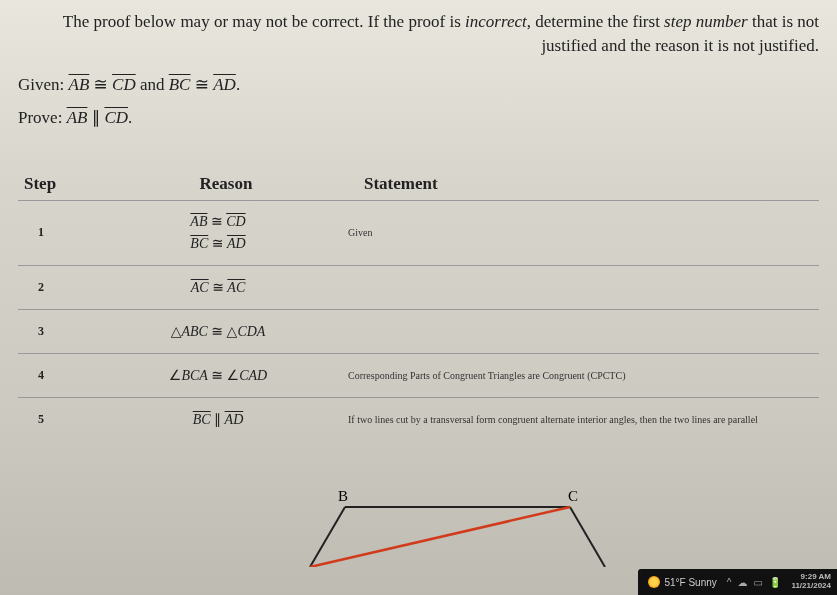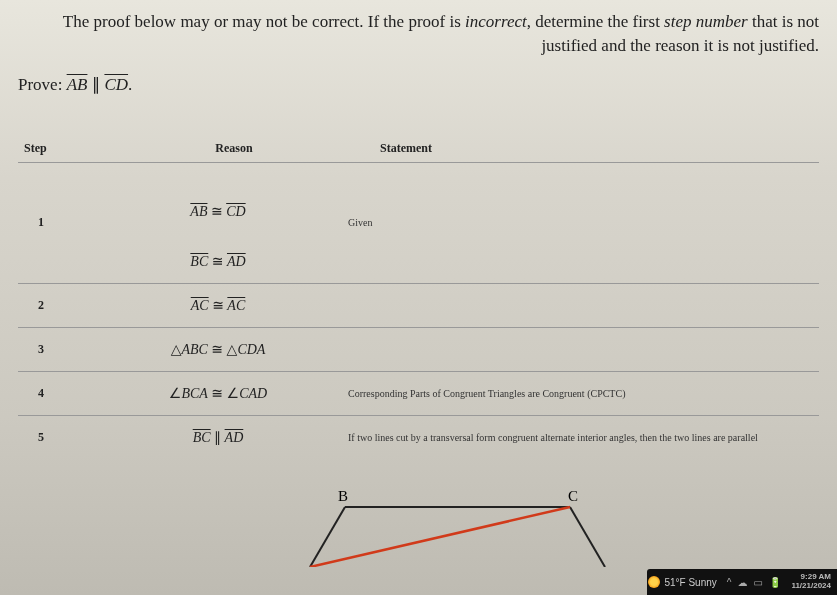--- a/index.html
+++ b/index.html
@@ -33,24 +33,24 @@
       margin-bottom: 12px;
     }
     .overline {
       text-decoration: overline;
       font-style: italic;
     }
     .it { font-style: italic; }
     .proof-header {
       display: grid;
       grid-template-columns: 90px 220px 1fr;
-      gap: 16px;
+      gap: 8px;
       padding: 34px 0 6px 0;
       font-weight: bold;
-      font-size: 12px;
+      font-size: 17px;
     }
     .proof-header > div:first-child { padding-left: 6px; }
     .proof-header > div:nth-child(2) { text-align: center; }
     .proof-header > div:nth-child(3) { padding-left: 20px; }
     .row {
       display: grid;
       grid-template-columns: 90px 220px 1fr;
       border-top: 1px solid #999;
       padding: 10px 0;
       font-size: 14px;
@@ -61,21 +61,21 @@
       text-align: left;
       padding-left: 20px;
       font-weight: bold;
       font-size: 12px;
     }
     .row .stmt {
       text-align: center;
       font-style: italic;
       line-height: 1.6;
     }
-    .row .stmt .line { display: block; margin-top: 28px; }
+    .row .stmt .line { display: block; }
     .row .reason {
       padding-left: 20px;
       font-size: 10px;
       color: #333;
       line-height: 1.3;
     }
     .cursor {
       display: inline-block;
       width: 14px;
       height: 18px;
@@ -93,21 +93,21 @@
       bottom: 0;
       right: 0;
       height: 26px;
       background: #111;
       color: #ccc;
       font-family: "Segoe UI", Arial, sans-serif;
       font-size: 10px;
       display: flex;
       align-items: center;
       gap: 10px;
-      padding: 0 6px 0 1px;
+      padding: 0 6px 0 10px;
       border-top-left-radius: 3px;
       justify-content: flex-end;
     }
     .taskbar .weather { display: flex; align-items: center; gap: 4px; }
     .taskbar .sun {
       width: 12px; height: 12px; border-radius: 50%;
       background: radial-gradient(circle, #ffd24a 40%, #f7a11b 70%);
     }
     .taskbar .tray { display: flex; align-items: center; gap: 6px; color: #aaa; font-size: 10px; }
     .taskbar .time { text-align: right; font-size: 8px; line-height: 1.1; color: #bbb; font-weight: bold; }
@@ -117,20 +117,26 @@
     .para::before { content: " ∥ "; font-style: normal; }
   </style>
 </head>
 <body>
 
 <div class="page">
   <p class="intro">
     <span>The proof below may or may not be correct. If the proof is </span><em>incorrect</em><span>, determine the first </span><em>step number</em><span> that is not justified and the reason it is not justified.</span>
   </p>
 
+  <p class="given">
+    <span>Given: </span>
+    <span class="overline">AB</span><span class="cong"></span><span class="overline">CD</span>
+    <span> and </span>
+    <span class="overline">BC</span><span class="cong"></span><span class="overline">AD</span><span>.</span>
+  </p>
 
   <p class="prove">
     <span>Prove: </span>
     <span class="overline">AB</span><span class="para"></span><span class="overline">CD</span><span>.</span>
   </p>
 
   <div class="proof-header">
     <div>Step</div>
     <div>Reason</div>
     <div>Statement</div>

